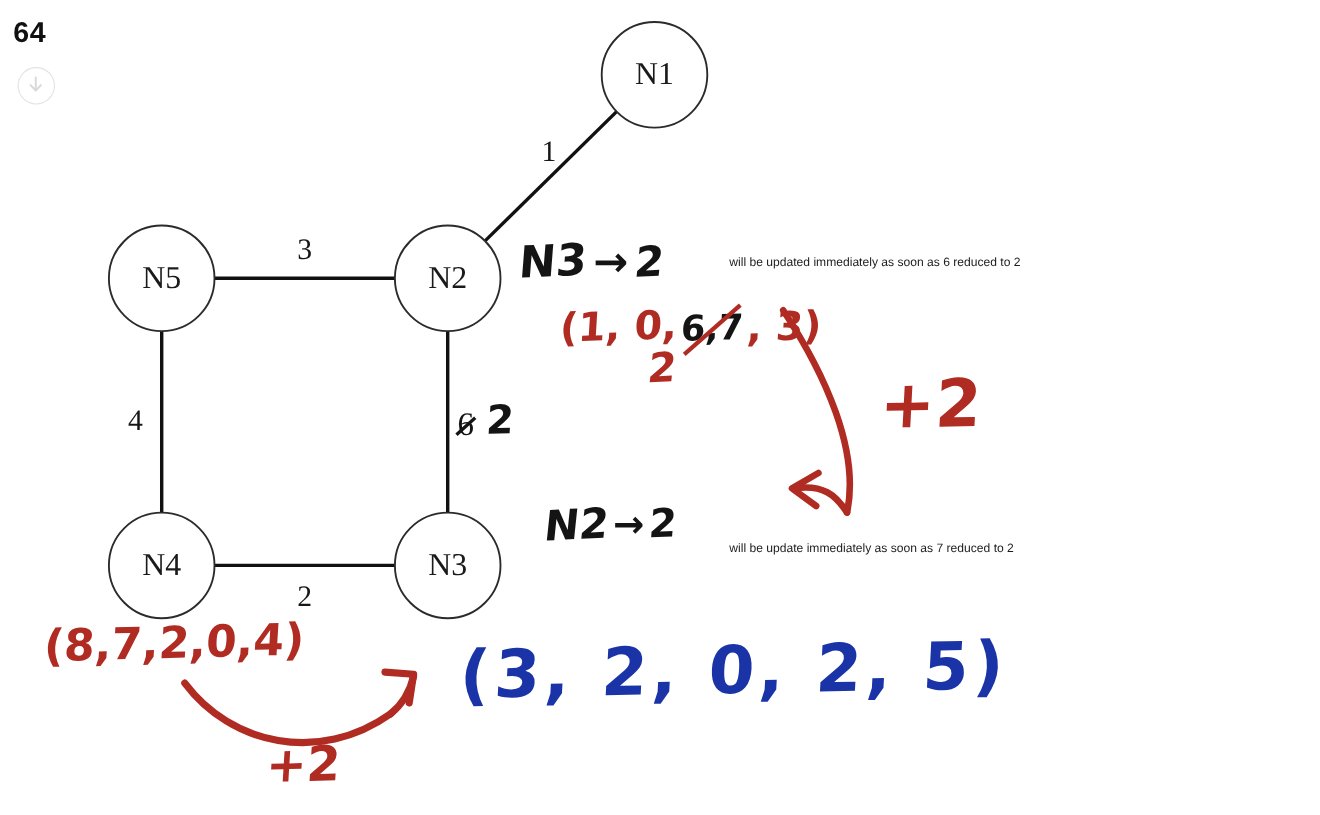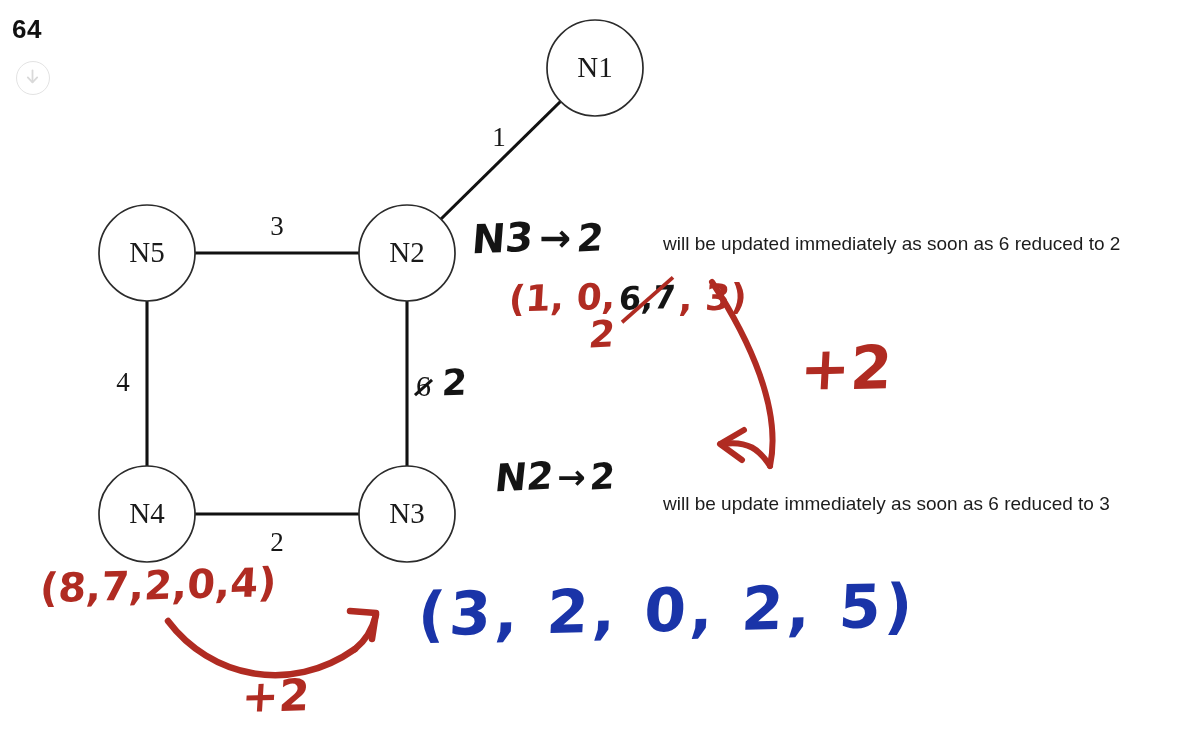--- a/index.html
+++ b/index.html
@@ -82,21 +82,21 @@
 
   
   .ink-1 { transform: rotate(-2.5deg) skewX(-7deg); }
   .ink-2 { transform: rotate(-1.5deg) skewX(-5deg); }
   .ink-3 { transform: rotate(-3deg)   skewX(-9deg); }
   .ink-4 { transform: rotate(-1deg)   skewX(-4deg); }
 
   
   .caption {
     font-family: "Liberation Sans", sans-serif;
-    font-size: 19px;
+    font-size: 11px;
     color: #1c1c1c;
     white-space: nowrap;
   }
 
   
   .struck {
     position: relative;
     display: inline-block;
   }
   .struck::after {
@@ -179,21 +179,21 @@
     <path d="M 20 184 L 44 170 M 20 184 L 42 200" stroke="#b02b22" stroke-width="6" fill="none" stroke-linecap="round"></path>
   </svg>
   <div class="abs hand hand-red ink-4" style="left:800px; top:338px; font-size:60px;">+2</div>
 
   <div class="abs" style="left:495px; top:458px; display:flex; align-items:center; gap:4px;">
     <span class="hand hand-black ink-3" style="font-size:38px;">N2</span>
     <span class="hand hand-black" style="font-size:34px;">→</span>
     <span class="hand hand-black ink-1" style="font-size:36px;">2</span>
   </div>
 
-  <div class="abs caption" style="left:663px; top:493px;">will be update immediately as soon as 6 reduced to 3</div>
+  <div class="abs caption" style="left:663px; top:493px;">will be update immediately as soon as 7 reduced to 2</div>
 
   <div class="abs hand hand-red ink-2" style="left:40px; top:565px; font-size:40px;">(8,7,2,0,4)</div>
 
   <svg class="abs annot-svg" width="290" height="130" style="left:150px; top:595px;">
     <path d="M 18 26 C 60 82, 140 100, 205 54" stroke="#b02b22" stroke-width="6.5" fill="none" stroke-linecap="round"></path>
     <path d="M 205 54 C 215 46, 222 36, 226 20" stroke="#b02b22" stroke-width="6.5" fill="none" stroke-linecap="round"></path>
     <path d="M 226 18 L 200 16 M 226 18 L 222 44" stroke="#b02b22" stroke-width="6.5" fill="none" stroke-linecap="round"></path>
   </svg>
   <div class="abs hand hand-red ink-2" style="left:242px; top:674px; font-size:44px;">+2</div>
 

